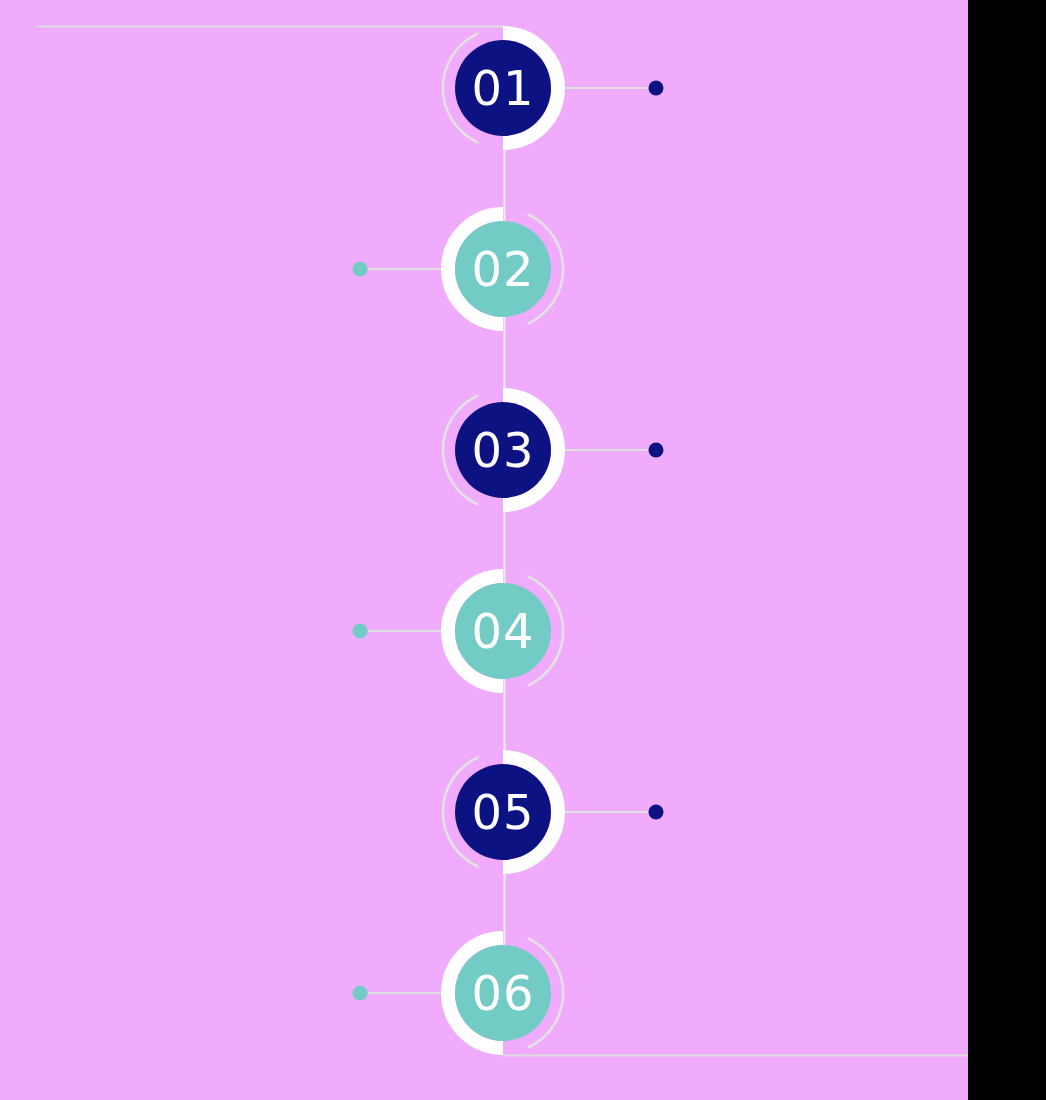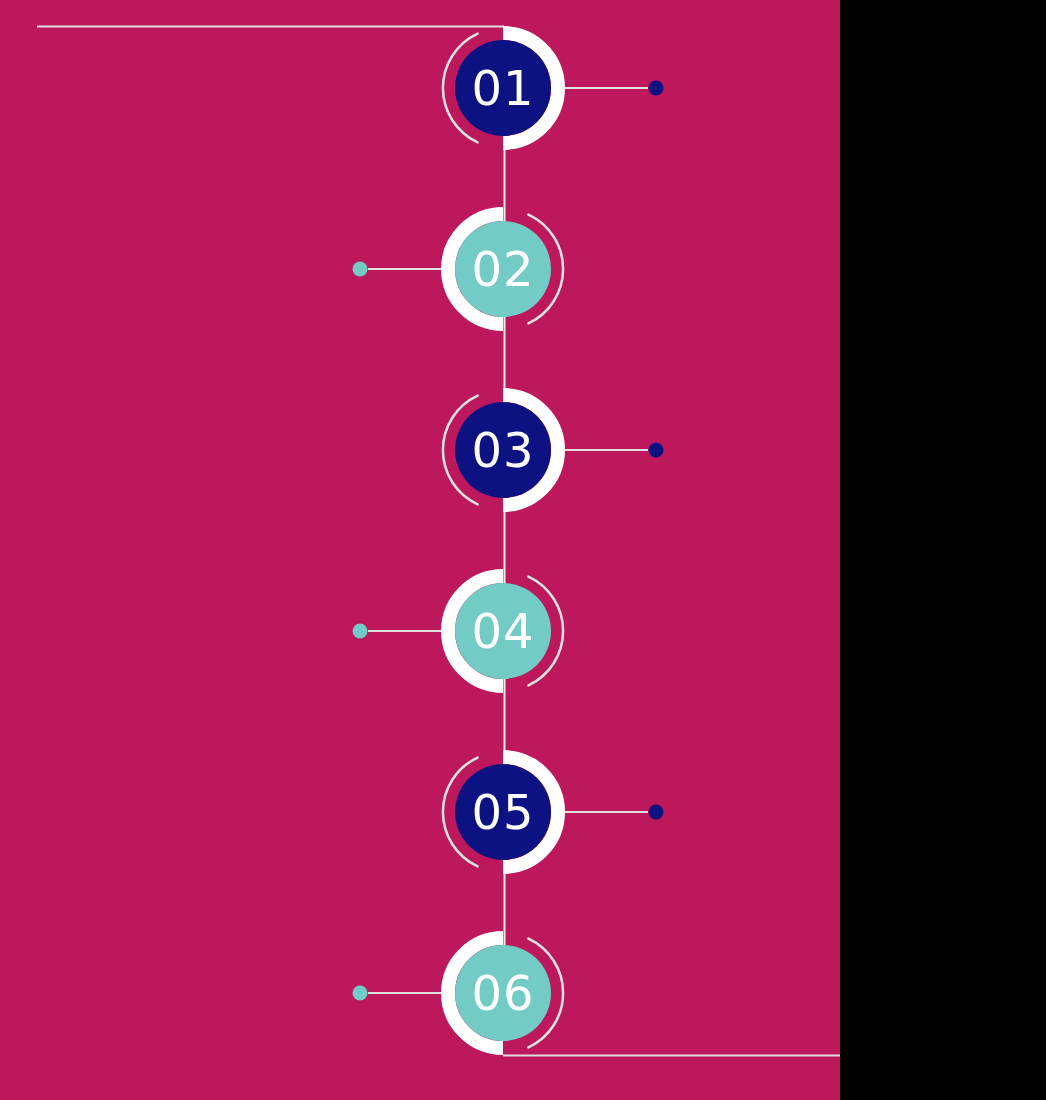--- a/index.html
+++ b/index.html
@@ -2,23 +2,23 @@
 <html><head>
 <meta charset="utf-8">
 <style>
   html, body {
     margin: 0;
     padding: 0;
     background: #000000;
   }
   .stage {
     position: relative;
-    width: 840px;
+    width: 968px;
     height: 1100px;
-    background: #be185d;
+    background: #f0abfc;
     overflow: hidden;
     font-family: "DejaVu Sans", "Liberation Sans", sans-serif;
   }
   svg { display: block; }
 
   .frame-line {
     stroke: #dedede;
     stroke-width: 2;
     fill: none;
   }

